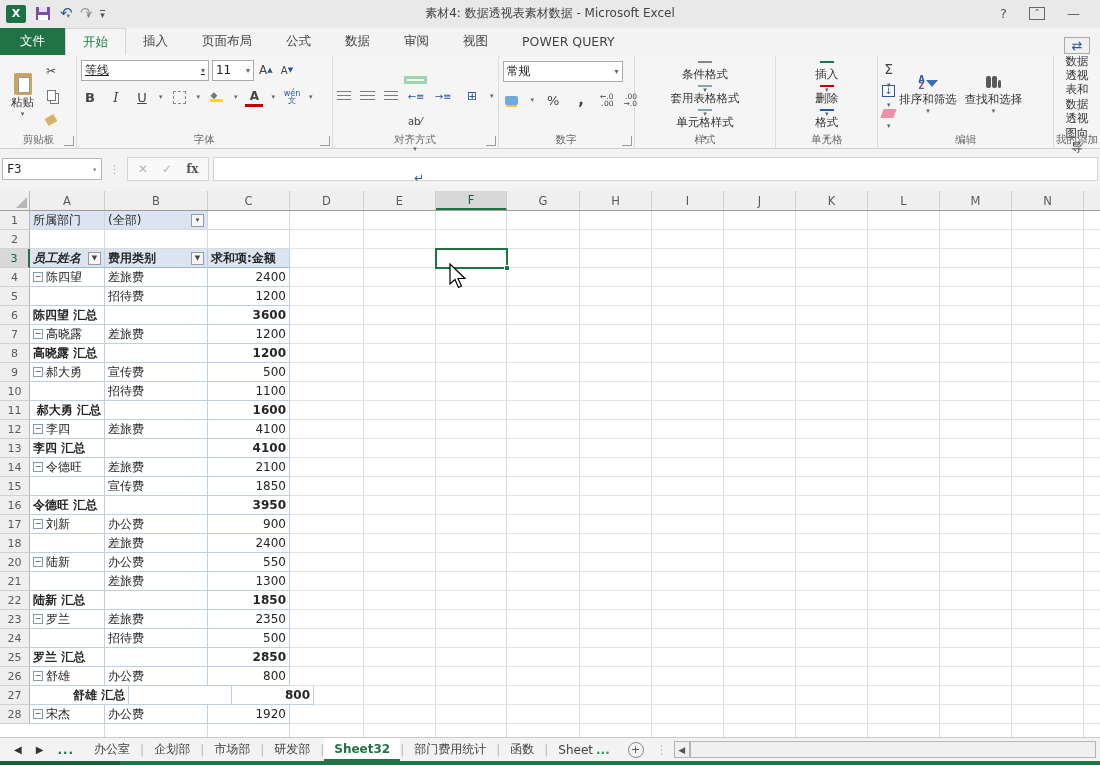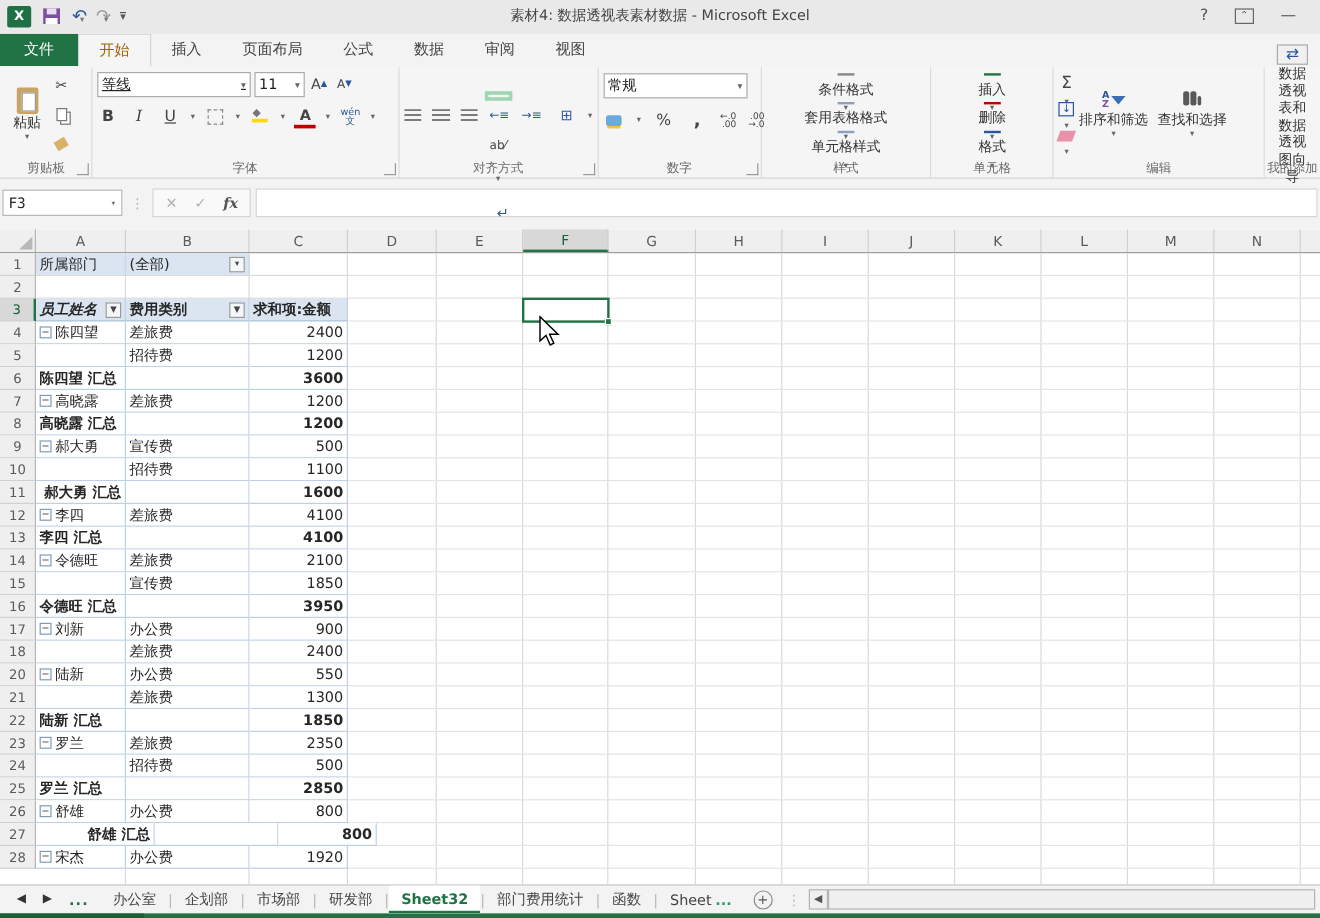--- a/index.html
+++ b/index.html
@@ -20,21 +20,21 @@
   .qat-more { font-size:9px; color:#555; border-top:1px solid #555; padding-top:1px; line-height:6px; }
   .title-text { position:absolute; left:0; right:0; text-align:center; font-size:12px; color:#444; }
   .winbtns { margin-left:auto; display:flex; align-items:center; gap:22px; padding-right:14px; z-index:2; }
   .winbtn { color:#555; font-size:13px; }
   .ribopt { width:16px; height:13px; border:1px solid #666; position:relative; font-size:8px; color:#555; text-align:center; line-height:10px; }
 
   
   .tabsrow { height:27px; background:#f3f3f3; display:flex; align-items:stretch; }
   .rtab { padding:0 17px; display:flex; align-items:center; font-size:12.5px; color:#444; cursor:default; }
   .rtab.file { background:#217346; color:#fff; padding:0 20px; }
-  .rtab.active { background:#f3f3f3; color:#a16207; border:1px solid #d5d5d5; border-bottom:none; background:#f5f5f5; }
+  .rtab.active { background:#f3f3f3; color:#15803d; border:1px solid #d5d5d5; border-bottom:none; background:#f5f5f5; }
 
   
   .ribbon { height:94px; background:#f5f5f5; border-bottom:1px solid #d0d0d0; display:flex; padding:1px 0 0 1px; }
   .rgroup { position:relative; border-right:1px solid #dcdcdc; padding:3px 4px 16px 4px; display:flex; }
   .glabel { position:absolute; bottom:1px; left:0; right:0; text-align:center; font-size:10.5px; color:#6a6a6a; }
   .launcher { position:absolute; right:2px; bottom:2px; width:10px; height:10px; border-right:1px solid #999; border-bottom:1px solid #999; font-size:7px; color:#777; line-height:8px; text-align:right; }
   .bigbtn { display:flex; flex-direction:column; align-items:center; justify-content:center; padding:2px 6px; font-size:11.5px; color:#333; }
   .colstack { display:flex; flex-direction:column; justify-content:space-between; padding:2px 2px; }
   .srow { display:flex; align-items:center; gap:6px; height:24px; }
   .combo { background:#fff; border:1px solid #ababab; height:21px; display:flex; align-items:center; padding:0 3px; font-size:12px; color:#222; }
@@ -67,21 +67,21 @@
   .phon { font-size:8px; line-height:7px; color:#2a579a; text-align:center; }
   .dec { font-size:7.5px; line-height:7px; color:#444; text-align:right; }
 
   
   .fbar { height:42px; background:#f3f3f3; display:flex; align-items:center; padding:6px 2px 8px 2px; gap:4px; }
   .namebox { width:100px; height:22px; background:#fff; border:1px solid #b7b7b7; display:flex; align-items:center; padding:0 4px; font-family:"DejaVu Sans Mono",monospace; font-size:12px; }
   .namebox .dd { margin-left:auto; font-size:8px; color:#777; }
   .fdots { color:#b0b0b0; font-size:11px; padding:0 3px; }
   .fbtns { height:24px; background:#f9f9f9; border:1px solid #d5d5d5; display:flex; align-items:center; gap:14px; padding:0 10px; }
   .fbtn { color:#b2b2b2; font-size:12px; }
-  .fx { color:#555; font-style:italic; font-family:"DejaVu Serif",serif; font-weight:bold; }
+  .fx { color:#555; font-family:"DejaVu Serif",serif; font-weight:bold; }
   .finput { flex:1; height:24px; background:#fff; border:1px solid #d5d5d5; margin-right:0; }
 
   
   .grid { flex:1; position:relative; background:#fff; overflow:hidden; }
   .colhdr { height:20px; display:flex; background:#efefef; border-bottom:1px solid #9d9d9d; }
   .cornercell { width:30px; height:100%; border-right:1px solid #b6b6b6; position:relative; background:#efefef; }
   .cornercell:after { content:""; position:absolute; right:2px; bottom:2px; border-left:11px solid transparent; border-bottom:11px solid #b8b8b8; }
   .colh { display:flex; align-items:center; justify-content:center; font-size:11.5px; color:#5a5a5a; border-right:1px solid #d0d0d0; height:100%; }
   .colh.hl { background:#d8d8d8; color:#17613a; border-bottom:2px solid #217346; }
   .cells { position:absolute; left:0; right:0; top:20px; bottom:0; overflow:hidden; }
@@ -149,20 +149,21 @@
 
   <div class="tabsrow" id="rtabs">
       <div class="rtab file">文件</div>
       <div class="rtab active">开始</div>
       <div class="rtab">插入</div>
       <div class="rtab">页面布局</div>
       <div class="rtab">公式</div>
       <div class="rtab">数据</div>
       <div class="rtab">审阅</div>
       <div class="rtab">视图</div>
+      <div class="rtab">POWER QUERY</div>
     </div>
 
   <div class="ribbon">
 
     <div class="rgroup" style="width:76px;">
       <div class="bigbtn">
         <span style="width:18px;height:22px;background:#c9a464;border-radius:2px;position:relative;display:block;">
             <i style="position:absolute;left:4px;top:4px;width:12px;height:16px;background:#fff;border:1px solid #999;"></i>
           </span>
         <span>粘贴</span>

